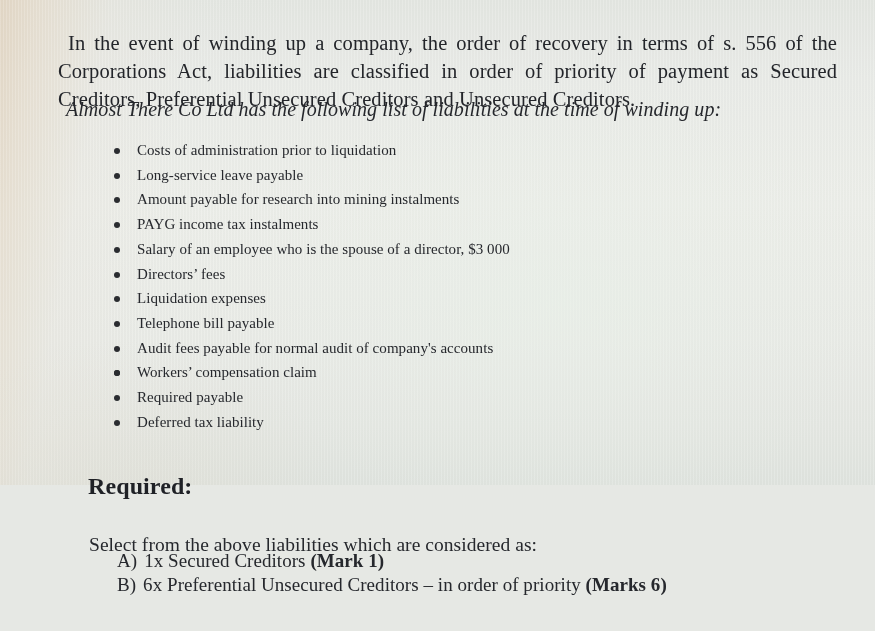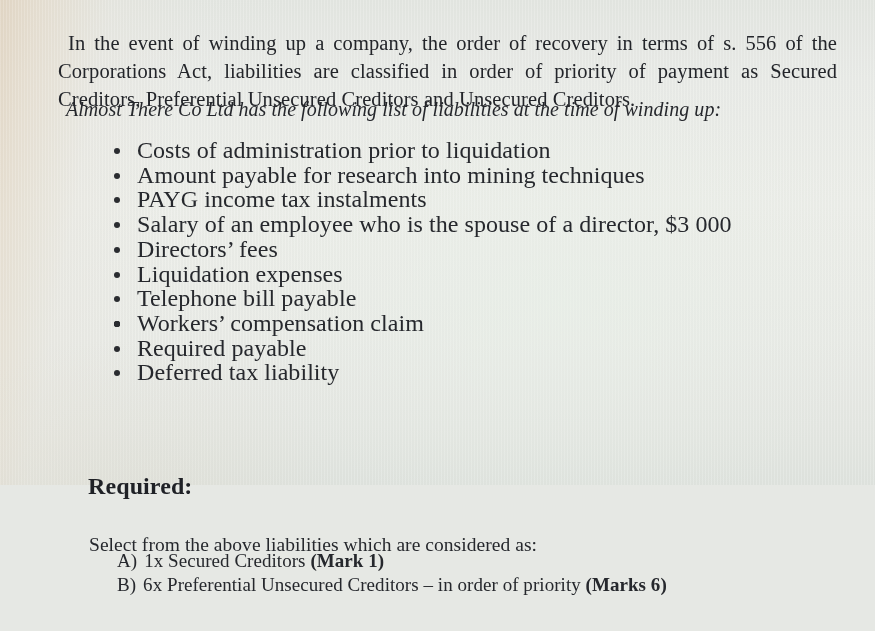--- a/index.html
+++ b/index.html
@@ -109,21 +109,21 @@
     position: absolute;
     left: 108px;
     top: 138px;
     margin: 0;
     padding: 0;
     list-style: none;
   }
   .liab-item {
     position: relative;
     padding-left: 29px;
-    font-size: 24px;
+    font-size: 15px;
     line-height: 24.7px;
     color: #26282d;
     white-space: nowrap;
     letter-spacing: 0.05px;
   }
   .liab-bullet {
     position: absolute;
     left: 6px;
     top: 10px;
     width: 6px;
@@ -181,21 +181,25 @@
 
     <div class="lead-line">Almost There Co Ltd has the following list of liabilities at the time of winding up:</div>
 
     <ul class="liab-list">
       <li class="liab-item">
         <span class="liab-bullet"></span>
         <span>Costs of administration prior to liquidation</span>
       </li>
       <li class="liab-item">
         <span class="liab-bullet"></span>
-        <span>Amount payable for research into mining techniques</span>
+        <span>Long-service leave payable</span>
+      </li>
+      <li class="liab-item">
+        <span class="liab-bullet"></span>
+        <span>Amount payable for research into mining instalments</span>
       </li>
       <li class="liab-item">
         <span class="liab-bullet"></span>
         <span>PAYG income tax instalments</span>
       </li>
       <li class="liab-item">
         <span class="liab-bullet"></span>
         <span>Salary of an employee who is the spouse of a director, $3 000</span>
       </li>
       <li class="liab-item">
@@ -205,20 +209,21 @@
       <li class="liab-item">
         <span class="liab-bullet"></span>
         <span>Liquidation expenses</span>
       </li>
       <li class="liab-item">
         <span class="liab-bullet"></span>
         <span>Telephone bill payable</span>
       </li>
       <li class="liab-item">
         <span class="liab-bullet"></span>
+        <span>Audit fees payable for normal audit of company's accounts</span>
       </li>
       <li class="liab-item">
         <span class="liab-bullet"></span>
       </li>
       <li class="liab-item">
         <span class="liab-bullet"></span>
         <span>Workers’ compensation claim</span>
       </li>
       <li class="liab-item">
         <span class="liab-bullet"></span>

